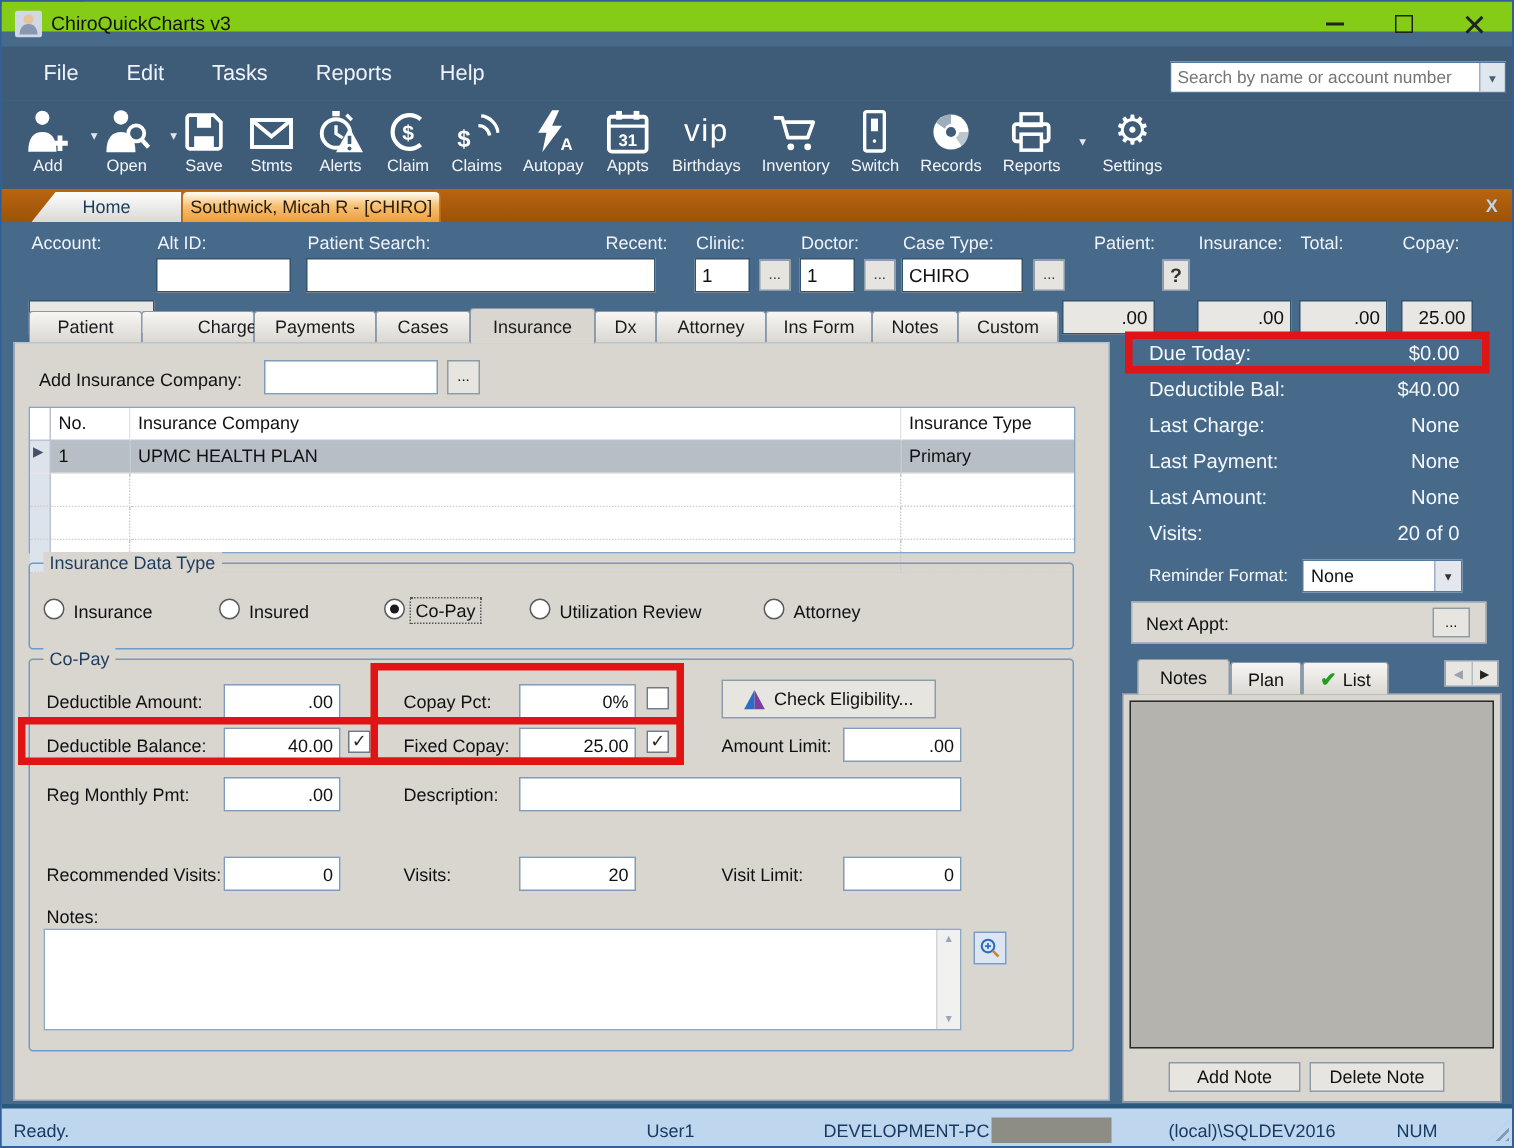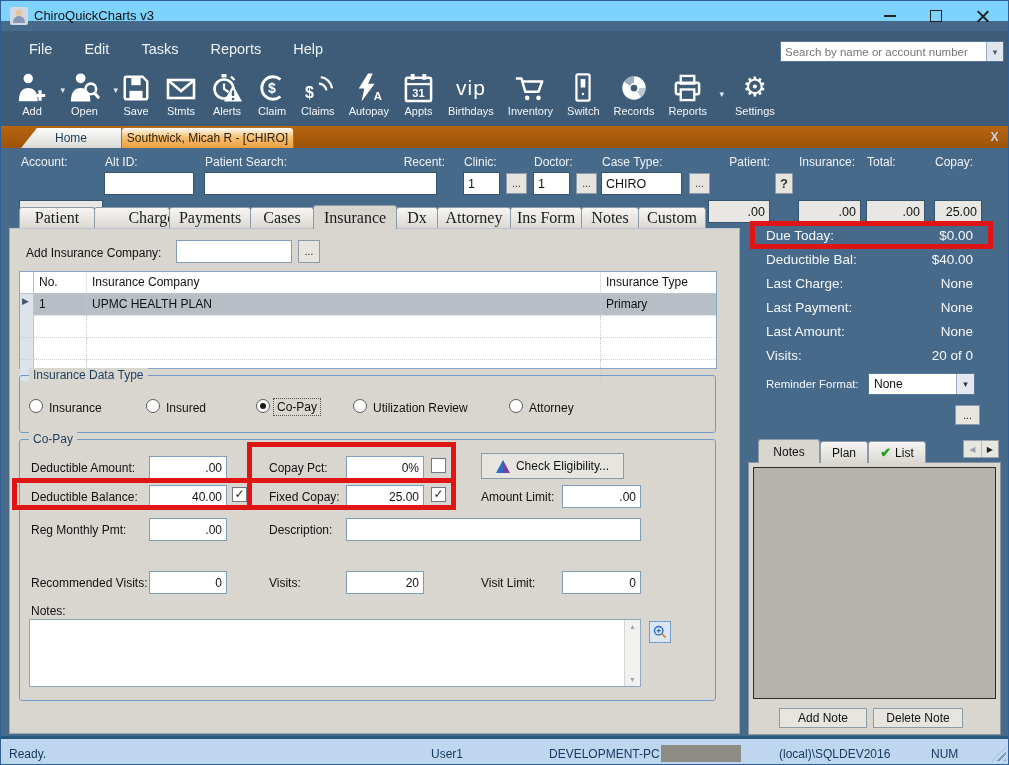--- a/index.html
+++ b/index.html
@@ -1,21 +1,21 @@
 <!DOCTYPE html>
 <html><head>
 <meta charset="utf-8">
 <style>
   * { margin:0; padding:0; box-sizing:border-box; font-family:"Liberation Sans", sans-serif; }
   html,body { background:#555; }
   .win { position:relative; width:1009px; height:765px; background:#47698a; overflow:hidden; border:1px solid #2f5f94; }
   .abs { position:absolute; }
 
   
-  .titlebar { position:absolute; left:0; top:0; width:100%; height:20px; background:#7dd3fc; }
+  .titlebar { position:absolute; left:0; top:0; width:100%; height:20px; background:#84cc16; }
   .title-text { position:absolute; left:33px; top:7px; font-size:13px; color:#111; }
   .winbtn { position:absolute; top:0; width:40px; height:30px; display:flex; align-items:center; justify-content:center; }
   .min-glyph { width:12px; height:0; border-top:2px solid #222; }
   .max-glyph { width:12px; height:12px; border:1.6px solid #222; }
   .close-glyph { position:relative; width:13px; height:13px; }
   .close-glyph::before,.close-glyph::after{ content:""; position:absolute; left:6px; top:-1px; width:1.8px; height:15px; background:#222; }
   .close-glyph::before{ transform:rotate(45deg);} .close-glyph::after{ transform:rotate(-45deg);}
 
   
   .menubar { position:absolute; left:0; top:30px; width:100%; height:36px; background:#3e5c78; display:flex; align-items:center; padding-left:14px; gap:4px; }
@@ -42,21 +42,21 @@
   
   .accountbar { position:absolute; left:0; top:147px; width:100%; height:58px; background:#47698a; }
   .albl { position:absolute; color:#eef3f8; font-size:12px; top:7px; }
   .afield { position:absolute; top:24px; height:23px; border:1px solid #33536f; background:#fff; font-size:12.5px; color:#111; padding:0 4px; }
   .ro { background:#e9e7e3 !important;margin-top:28px; }
   .num { text-align:right; }
   .dots-btn { position:absolute; top:25px; width:21px; height:21px; background:#e6e4df; border:1px solid #8d9aa8; font-size:10px; color:#333; display:flex; align-items:center; justify-content:center; }
 
   
   .page { position:absolute; left:8px; top:227px; width:731px; height:506px; background:#d9d6d0; border:1px solid #9aa8b8; border-top:1px solid #b9c4d0; }
-  .ptab { position:absolute; top:206px; height:21px; background:linear-gradient(#f7f6f4,#dbd8d2); border:1px solid #8b99a9; border-bottom:0; border-radius:3px 3px 0 0; color:#1b1b1b; font-size:16px; display:flex; align-items:center; justify-content:center; z-index:2;font-family:Liberation Serif, serif; }
+  .ptab { position:absolute; top:206px; height:21px; background:linear-gradient(#f7f6f4,#dbd8d2); border:1px solid #8b99a9; border-bottom:0; border-radius:3px 3px 0 0; color:#1b1b1b; font-size:12px; display:flex; align-items:center; justify-content:center; z-index:2; }
   .ptab.active { top:204px; height:24px; background:#d9d6d0; z-index:4; }
 
   .glabel { position:absolute; color:#111; font-size:12px; }
   .input { position:absolute; background:#fff; border:1px solid #7f9cb9; height:23px; font-size:12px; color:#111; padding:0 4px; }
   .btn3d { position:absolute; background:#e7e5e0; border:1px solid #8d9aa8; color:#111; font-size:12px; display:flex; align-items:center; justify-content:center; }
 
   
   .grid { position:absolute; left:18px; top:270px; width:698px; height:98px; background:#fff; border:1px solid #86a6c6; }
   .grow { display:grid; grid-template-columns:14px 53px 1fr 115px; height:22px; }
   .gcell { border-right:1px dotted #c2c8ce; border-bottom:1px solid #e6e6e6; font-size:12px; color:#111; padding:3px 5px 0 5px; overflow:hidden; white-space:nowrap; }
@@ -509,20 +509,23 @@
     <span>Visits:</span>
     <span>20 of 0</span>
   </div>
 
   <span class="remlabel">Reminder Format:</span>
   <div class="combo">
     <span class="val">None</span>
     <span class="drop">▾</span>
   </div>
 
+  <div class="nextappt">
+    <span class="nl">Next Appt:</span>
+  </div>
   <div class="btn3d" style="left:954px;top:404px;width:25px;height:20px;font-size:10px;">...</div>
 
   <div class="scrollbtns">
     <span style="color:#9aa2ac;border-right:1px solid #b5bcc4;">◀</span>
     <span style="color:#222;">▶</span>
   </div>
   <div class="stab active" style="left:757px;width:62px;">
     <span>Notes</span>
   </div>
   <div class="stab" style="left:819px;width:48px;">

